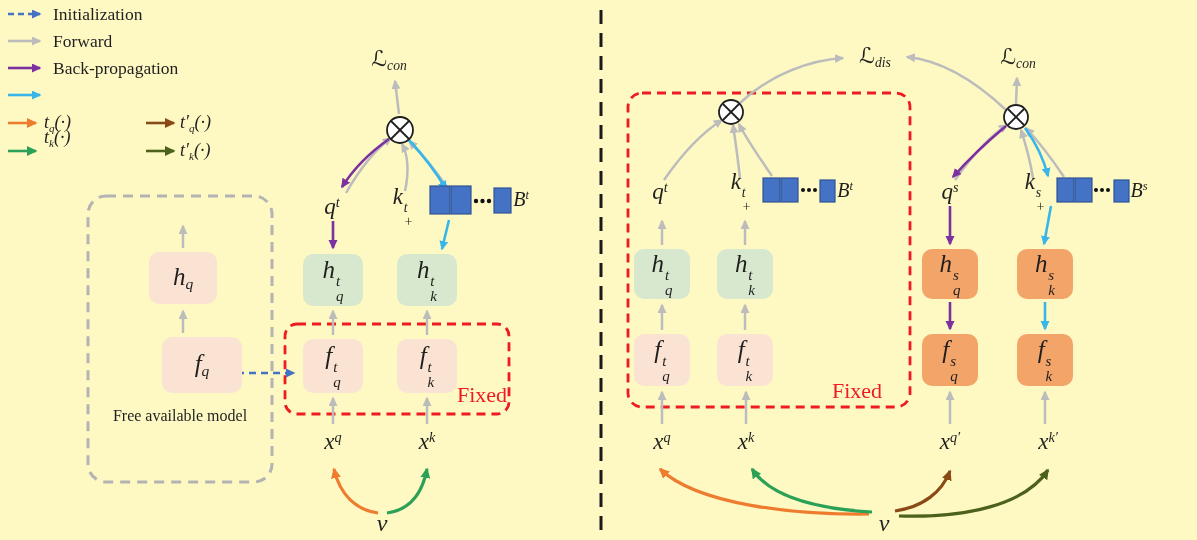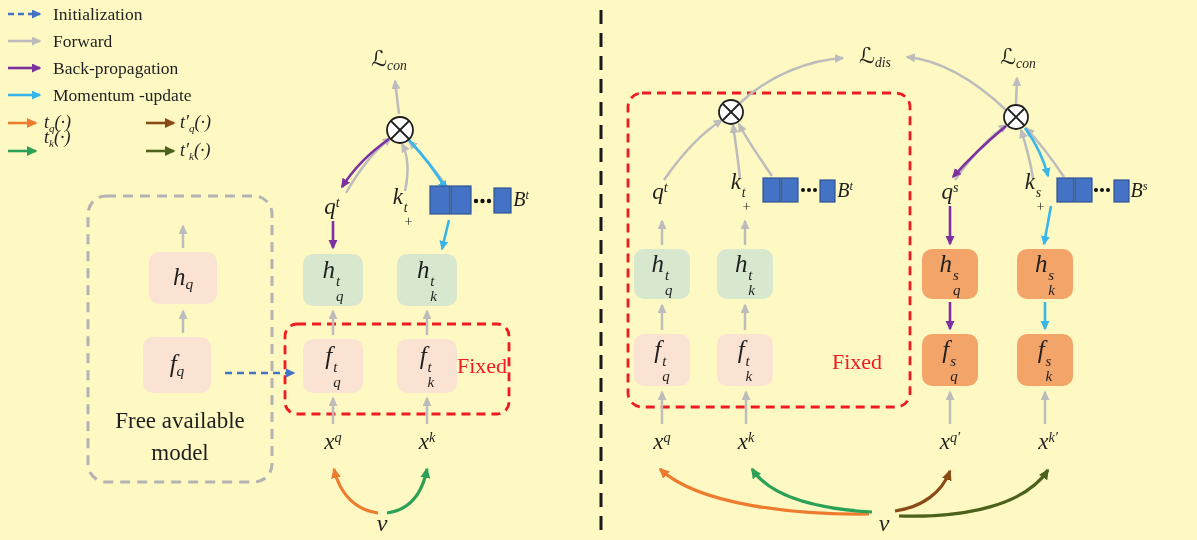--- a/index.html
+++ b/index.html
@@ -14,22 +14,22 @@
   sub,sup{font-size:0.62em;text-align:center;}
   sup{vertical-align:0.5em;}
   sub{vertical-align:-0.28em;}
   .stk{display:inline-flex;flex-direction:column;align-items:flex-start;font-size:0.6em;
        line-height:1.02;vertical-align:-0.55em;margin-left:0.06em;font-style:italic;}
   .mbox{position:absolute;border-radius:10px;display:flex;align-items:center;justify-content:center;
         font-style:italic;font-size:25px;font-family:"Liberation Serif","DejaVu Serif",serif;}
   .peach{background:#fbe3d3;}
   .greenbox{background:#d8e8cf;}
   .orangebox{background:#f3a469;}
-  .caption{position:absolute;text-align:center;font-size:23px;line-height:1.4;}
-  .fixed{position:absolute;transform:translate(-50%,-50%);color:#ee1b22;font-size:22px;white-space:nowrap;}
+  .caption{position:absolute;text-align:center;font-size:16px;line-height:1.4;}
+  .fixed{position:absolute;transform:translate(-50%,-50%);color:#ee1b22;font-size:22px;white-space:nowrap;margin-top:29px;}
   .loss{font-size:22px;}
   .small{font-size:20px;}
   .vlab{font-size:24px;}
 </style>
 </head>
 <body>
 
 <div class="canvas">
 
 <svg class="layer" width="1197" height="540" viewBox="0 0 1197 540">
@@ -183,30 +183,29 @@
             <circle cx="1102" cy="190" r="2"></circle>
             <circle cx="1108" cy="190" r="2"></circle>
       </g>
     </g>
   </g>
 </svg>
 
 <div class="plain" style="left:53px;top:14px">Initialization</div>
 <div class="plain" style="left:53px;top:41px">Forward</div>
 <div class="plain" style="left:53px;top:68px">Back-propagation</div>
-<div class="plain" style="left:53px;top:95px">Momentum -update</div>
 <div class="mlabel-left" style="left:44px;top:123px"><span>t</span><sub>q</sub><span>(·)</span></div>
 <div class="mlabel-left" style="left:180px;top:123px"><span>t′</span><sub>q</sub><span>(·)</span></div>
 <div class="mlabel-left" style="left:44px;top:138px"><span>t</span><sub>k</sub><span>(·)</span></div>
 <div class="mlabel-left" style="left:180px;top:151px"><span>t′</span><sub>k</sub><span>(·)</span></div>
 
 <div class="mbox peach" style="left:149px;top:252px;width:68px;height:52px">
       <span><span>h</span><sub>q</sub></span>
     </div>
-<div class="mbox peach" style="left:143px;top:337px;width:68px;height:56px">
+<div class="mbox peach" style="left:162px;top:337px;width:80px;height:56px">
       <span><span>f</span><sub>q</sub></span>
     </div>
 <div class="caption" style="left:95px;top:405px;width:170px">Free available model</div>
 
 <div class="mlabel loss" style="left:389px;top:60px"><span>ℒ</span><sub>con</sub></div>
 <div class="mlabel" style="left:332px;top:207px"><span>q</span><sup>t</sup></div>
 <div class="mlabel" style="left:403px;top:206px"><span>k</span><span class="stk">
         <span>t</span>
         <span>+</span>
       </span></div>

